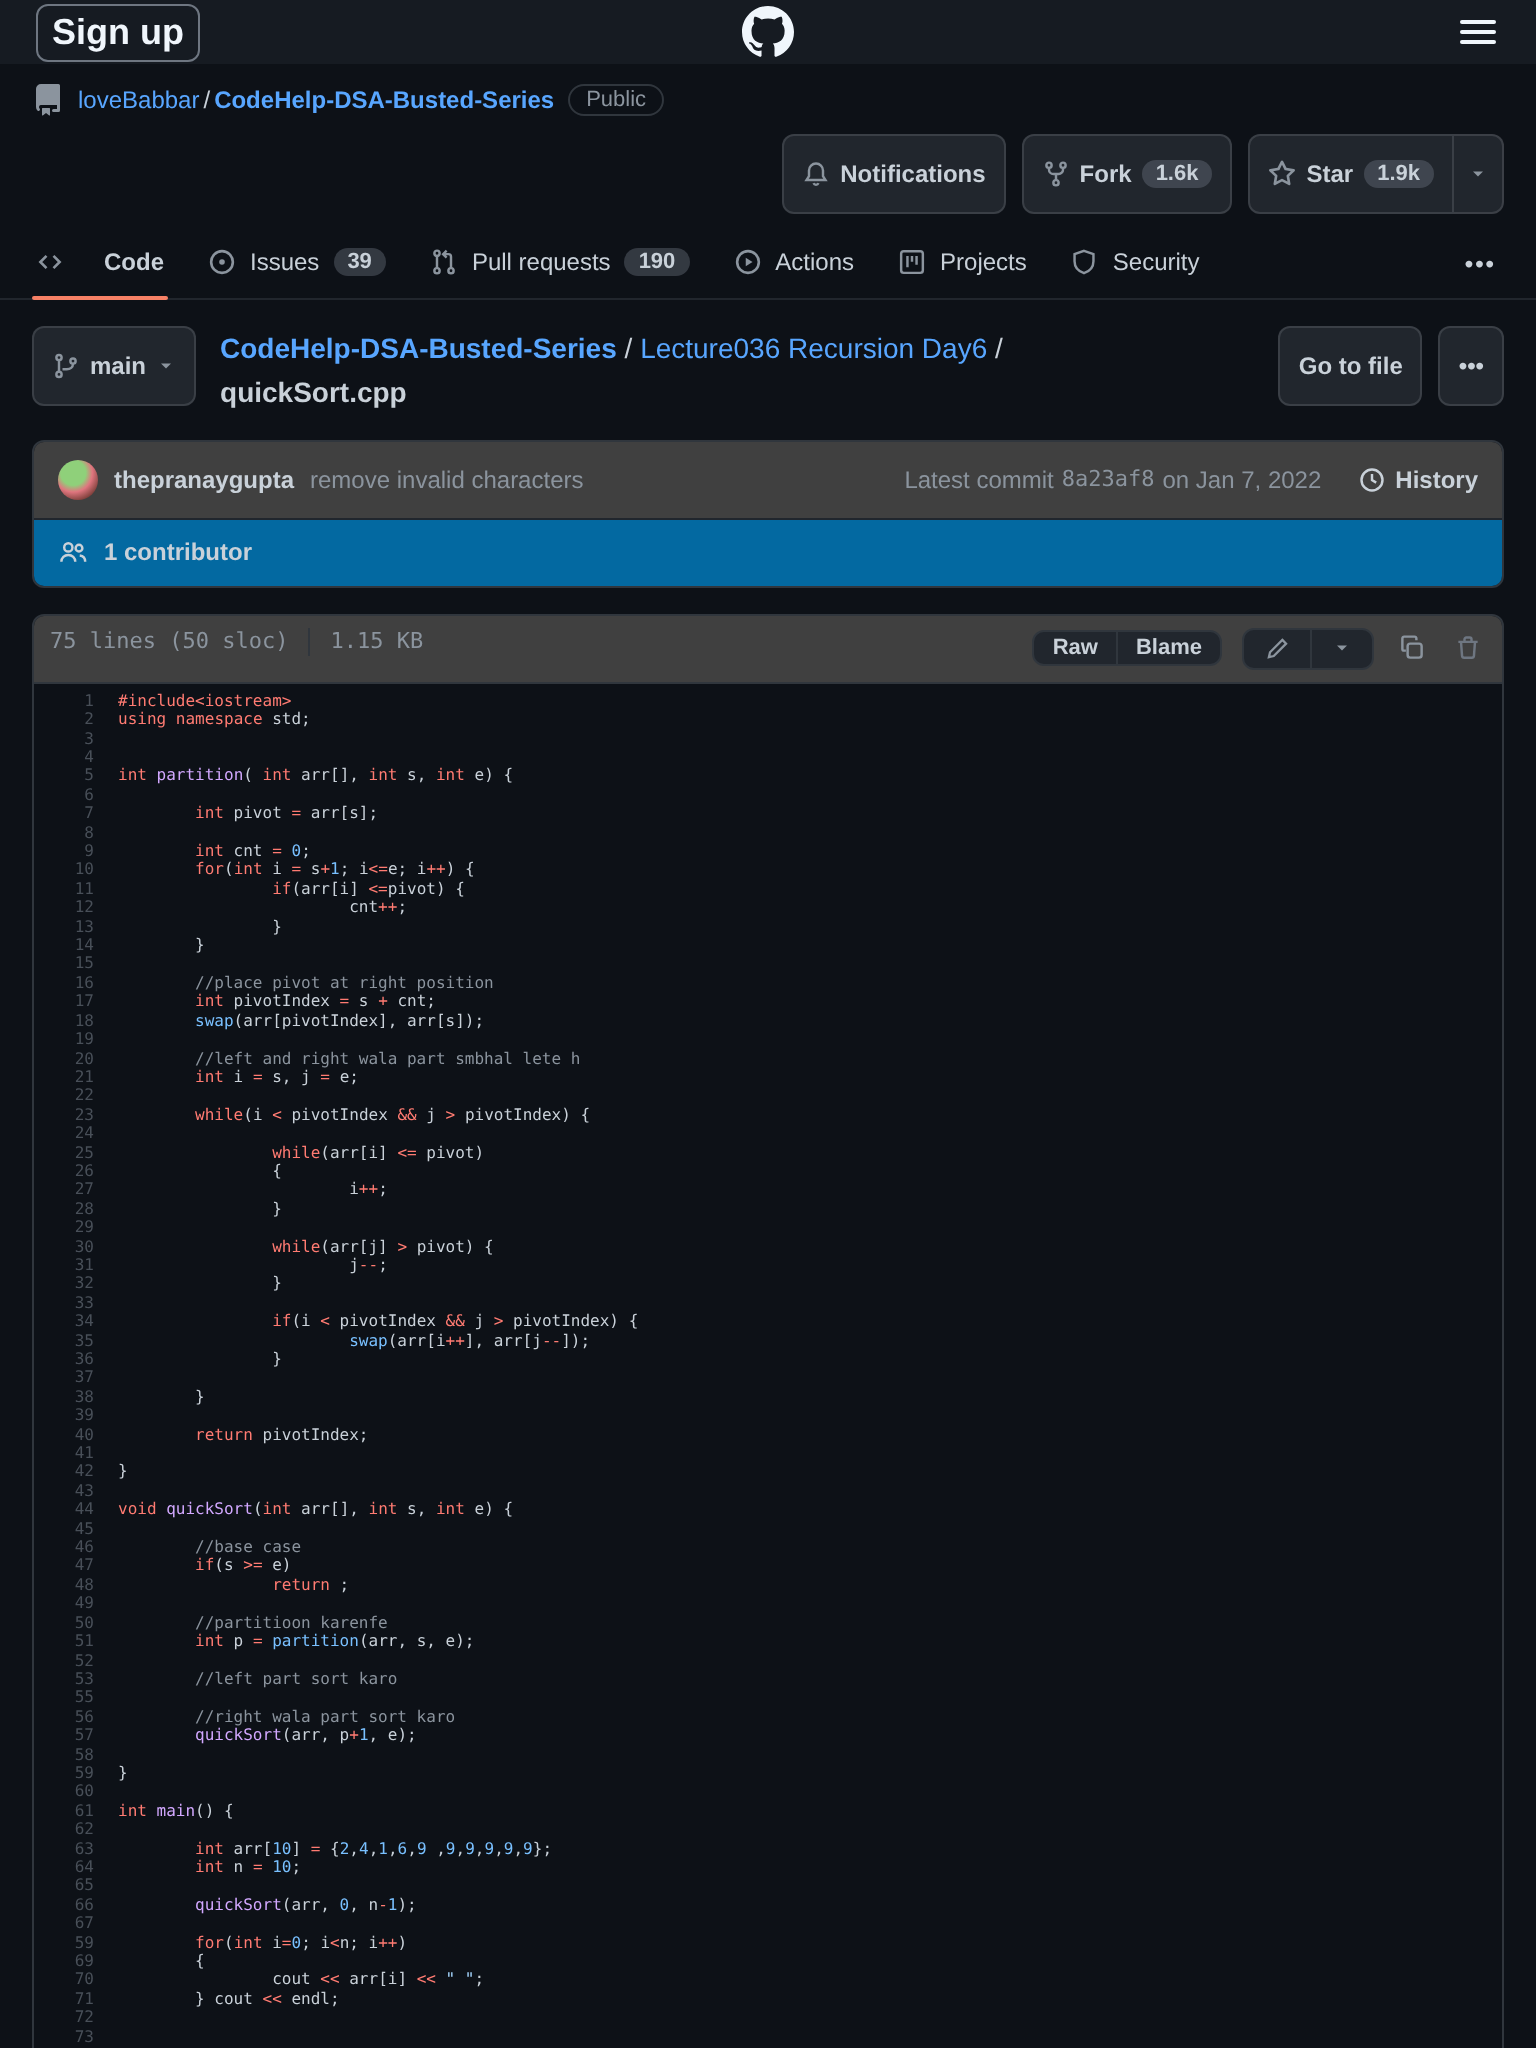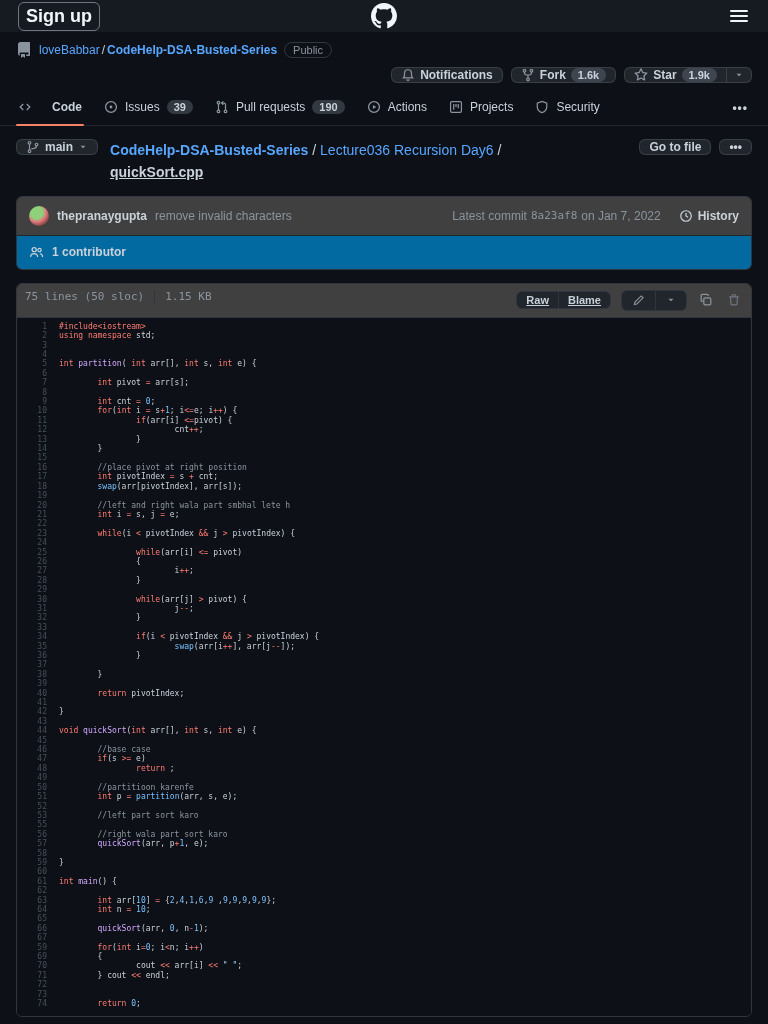--- a/index.html
+++ b/index.html
@@ -23,61 +23,61 @@
   .pagehead { padding:10px 16px 0; }
 
   .repo-row { display:flex; align-items:center; gap:7px; }
   .repo-title { font-size:12px; color:#58a6ff; }
   .repo-title .owner { color:#58a6ff; font-weight:400; }
   .repo-title .sep { color:#c9d1d9; padding:0 2px; }
   .repo-title .name { color:#58a6ff; font-weight:700; }
   .visibility-badge { font-size:11px; color:#8b949e; border:1px solid #30363d; border-radius:2em; padding:1px 8px; font-weight:500; }
 
   .actions-row { display:flex; justify-content:flex-end; align-items:center; gap:8px; padding:9px 0 8px; }
-  .gh-btn { display:inline-flex; align-items:center; gap:5px; background:#21262d; border:1px solid rgba(240,246,252,0.12); border-radius:6px; padding:0 9px; font-size:12px; font-weight:600; color:#c9d1d9; height:16px; cursor:pointer; }
+  .gh-btn { display:inline-flex; align-items:center; gap:5px; background:#21262d; border:1px solid rgba(240,246,252,0.12); border-radius:6px; padding:0 9px; font-size:12px; font-weight:600; color:#c9d1d9; height:40px; cursor:pointer; }
   .count-pill { background:rgba(110,118,129,0.4); border-radius:2em; padding:1px 7px; font-size:11px; font-weight:600; color:#c9d1d9; }
   .btn-group { display:inline-flex; }
   .btn-group .gh-btn:first-child { border-radius:6px 0 0 6px; }
   .btn-group .gh-btn:last-child { border-radius:0 6px 6px 0; border-left:0; padding:0 7px; }
 
   
   .tabs { display:flex; align-items:center; gap:6px; border-bottom:1px solid #21262d; padding:0 10px; }
   .tab { display:flex; gap:7px; align-items:center; padding:9px 8px 11px; font-size:12px; color:#c9d1d9; position:relative; cursor:pointer; }
   .tab.active { font-weight:700;gap:20px; }
   .tab.active::after { content:""; position:absolute; bottom:-1px; left:6px; right:6px; height:2px; background:#f78166; border-radius:3px; }
   .tab-overflow { margin-left:auto; color:#c9d1d9; font-weight:700; letter-spacing:1px; padding:6px 10px; cursor:pointer; }
 
   .main { padding:0 16px; }
 
   
   .file-nav { display:flex; gap:12px; align-items:flex-start; padding:13px 0 12px; }
   .breadcrumb { flex:1; max-width:445px; font-size:14px; line-height:1.6; color:#c9d1d9; }
   .breadcrumb a { color:#58a6ff; }
   .breadcrumb .crumb-root { font-weight:700; }
-  .breadcrumb .file-final { font-weight:700; color:#c9d1d9;text-decoration:underline; }
+  .breadcrumb .file-final { font-weight:700; color:#c9d1d9; }
   .file-nav-right { margin-left:auto; display:flex; gap:8px; }
 
   
   .commit-box { border:1px solid #30363d; border-radius:6px; overflow:hidden; }
   .commit-row { display:flex; align-items:center; gap:8px; padding:9px 12px; background:#404040; font-size:12px; }
   .avatar { width:20px; height:20px; border-radius:50%; flex:none;
             background:radial-gradient(circle at 38% 32%, #8fd07a 0 34%, #e0767f 52%, #7c3f3a 78%, #3a2c24 100%); }
   .commit-author { font-weight:700; color:#c9d1d9; }
   .commit-msg { color:#8b949e; }
   .commit-meta { margin-left:auto; color:#8b949e; display:flex; align-items:center; gap:4px; }
   .commit-sha { font-family:"DejaVu Sans Mono", monospace; font-size:11px; color:#8b949e; }
   .history-link { display:flex; align-items:center; gap:5px; font-weight:700; color:#c9d1d9; margin-left:10px; cursor:pointer; }
   .contrib-row { padding:9px 12px; background:#0369a1; border-top:1px solid #21262d; display:flex; align-items:center; gap:8px; font-weight:600; color:#c9d1d9; }
 
   
   .code-box { border:1px solid #30363d; border-radius:6px; margin-top:13px; overflow:hidden; }
   .code-header { display:flex; align-items:flex-start; padding:6px 8px; background:#404040; border-bottom:1px solid #30363d; }
   .file-meta { font-family:"DejaVu Sans Mono", monospace; font-size:11px; color:#8b949e; display:flex; align-items:center; }
   .meta-div { width:1px; height:14px; background:#30363d; margin:0 10px; }
-  .code-header-right { margin-left:auto; display:flex; align-items:center; gap:10px;text-decoration:underline; }
+  .code-header-right { margin-left:auto; display:flex; align-items:center; gap:10px; }
   .seg-group { display:flex; }
   .seg { padding:2px 9px; font-size:11px; font-weight:600; color:#c9d1d9; background:#21262d; border:1px solid #30363d; cursor:pointer; }
   .seg + .seg { margin-left:-1px; }
   .seg:first-child { border-radius:6px 0 0 6px; }
   .seg:last-child { border-radius:0 6px 6px 0; }
   .seg.icon-seg { display:flex; align-items:center; padding:3px 10px; }
   .icon-btn { color:#8b949e; cursor:pointer; padding:0 2px; }
 
   .code-table { padding:4px 0 8px; background:#0d1117; }
   .code-row { display:flex; line-height:9.4px; }

